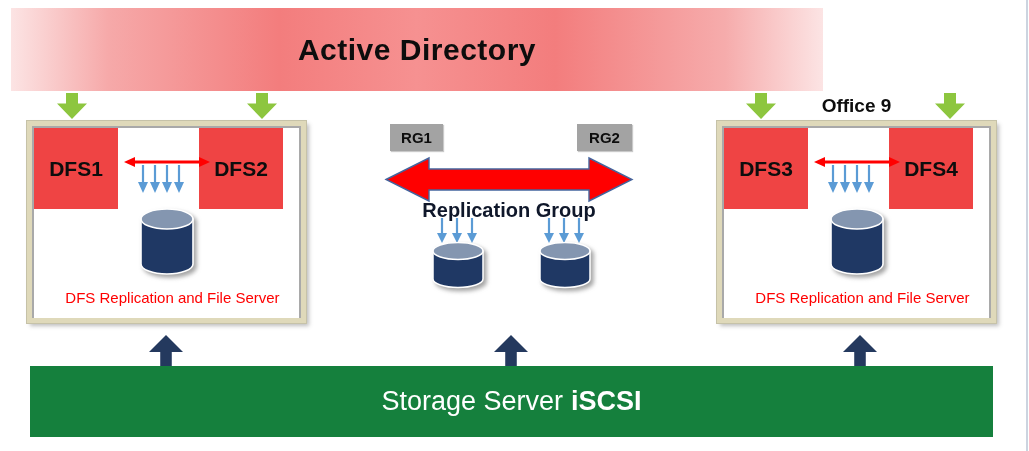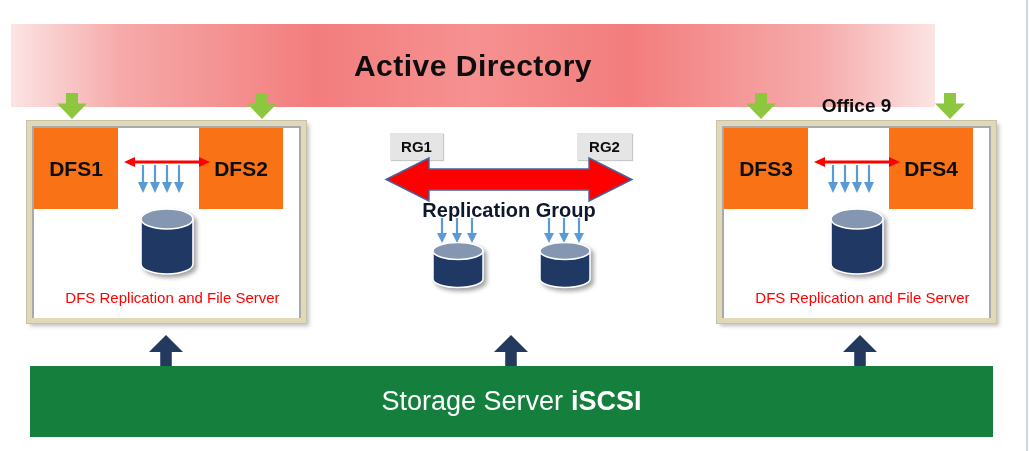--- a/index.html
+++ b/index.html
@@ -2,23 +2,23 @@
 <html><head>
 <meta charset="utf-8">
 <style>
   html,body{margin:0;padding:0;background:#fff;}
   .stage{
     position:relative;width:1029px;height:451px;background:#fff;overflow:hidden;
     font-family:"Liberation Sans","DejaVu Sans",sans-serif;color:#000;
   }
   
   .banner{
-    position:absolute;left:11px;top:8px;width:924px;height:83px;
+    position:absolute;left:11px;top:8px;width:812px;height:83px;
     background:linear-gradient(90deg,#fce4e4 0%,#f6a9a9 12%,#f37d7d 33%,#f69191 50%,#f37d7d 67%,#f6acac 88%,#fce4e4 100%);
-    display:flex;align-items:center;justify-content:center;margin-top:16px;
+    display:flex;align-items:center;justify-content:center;
   }
   .banner-title{font-size:30px;font-weight:bold;color:#0d0d0d;letter-spacing:.5px;}
   
   .green-arrow{
     position:absolute;top:93px;width:30px;height:26px;background:#8dc63f;
     clip-path:polygon(30% 0,70% 0,70% 40%,100% 40%,50% 100%,0 40%,30% 40%);
   }
   
   .office-title{
     position:absolute;top:95px;width:279px;text-align:center;
@@ -27,36 +27,36 @@
   
   .office{
     position:absolute;top:121px;width:279px;height:202px;box-sizing:border-box;
     background:#fff;border:5px solid #dfd9ba;outline:1px solid #c6c2a8;
     box-shadow:3px 3px 4px rgba(110,110,110,.45);
   }
   .office-inner{
     position:absolute;inset:0;border:2px solid #a9a9a9;border-bottom:none;background:#fff;
   }
   .dfs-node{
-    position:absolute;top:0;width:84px;height:81px;background:#f97316;
+    position:absolute;top:0;width:84px;height:81px;background:#ef4444;
     display:flex;align-items:center;justify-content:center;
     font-size:21px;font-weight:bold;color:#0d0d0d;
   }
   .dfs-left{left:0;}
   .dfs-right{right:16px;margin-left:8px;}
   .sync-cluster{position:absolute;left:50%;top:27px;transform:translateX(-50%);}
   .office-cylinder{position:absolute;left:50%;top:80px;transform:translateX(-50%);
     filter:drop-shadow(3px 3px 2px rgba(90,90,90,.55));}
   .office-caption{
     position:absolute;left:12px;right:0;bottom:12px;text-align:center;
     font-size:15px;color:#ff0000;
   }
   
   .rg-tag{
-    position:absolute;top:133px;height:27px;background:#e5e5e5;
+    position:absolute;top:124px;height:27px;background:#a3a3a3;
     display:flex;align-items:center;justify-content:center;
     font-size:15px;font-weight:bold;color:#0d0d0d;
     box-shadow:1px 1px 1px rgba(120,120,120,.4);
   }
   .rg1{left:390px;width:53px;}
   .rg2{left:577px;width:55px;}
   .big-red-arrow{position:absolute;left:384px;top:155px;}
   .rg-label{
     position:absolute;left:374px;top:199px;width:270px;text-align:center;
     font-size:20px;font-weight:bold;color:#0f172a;

